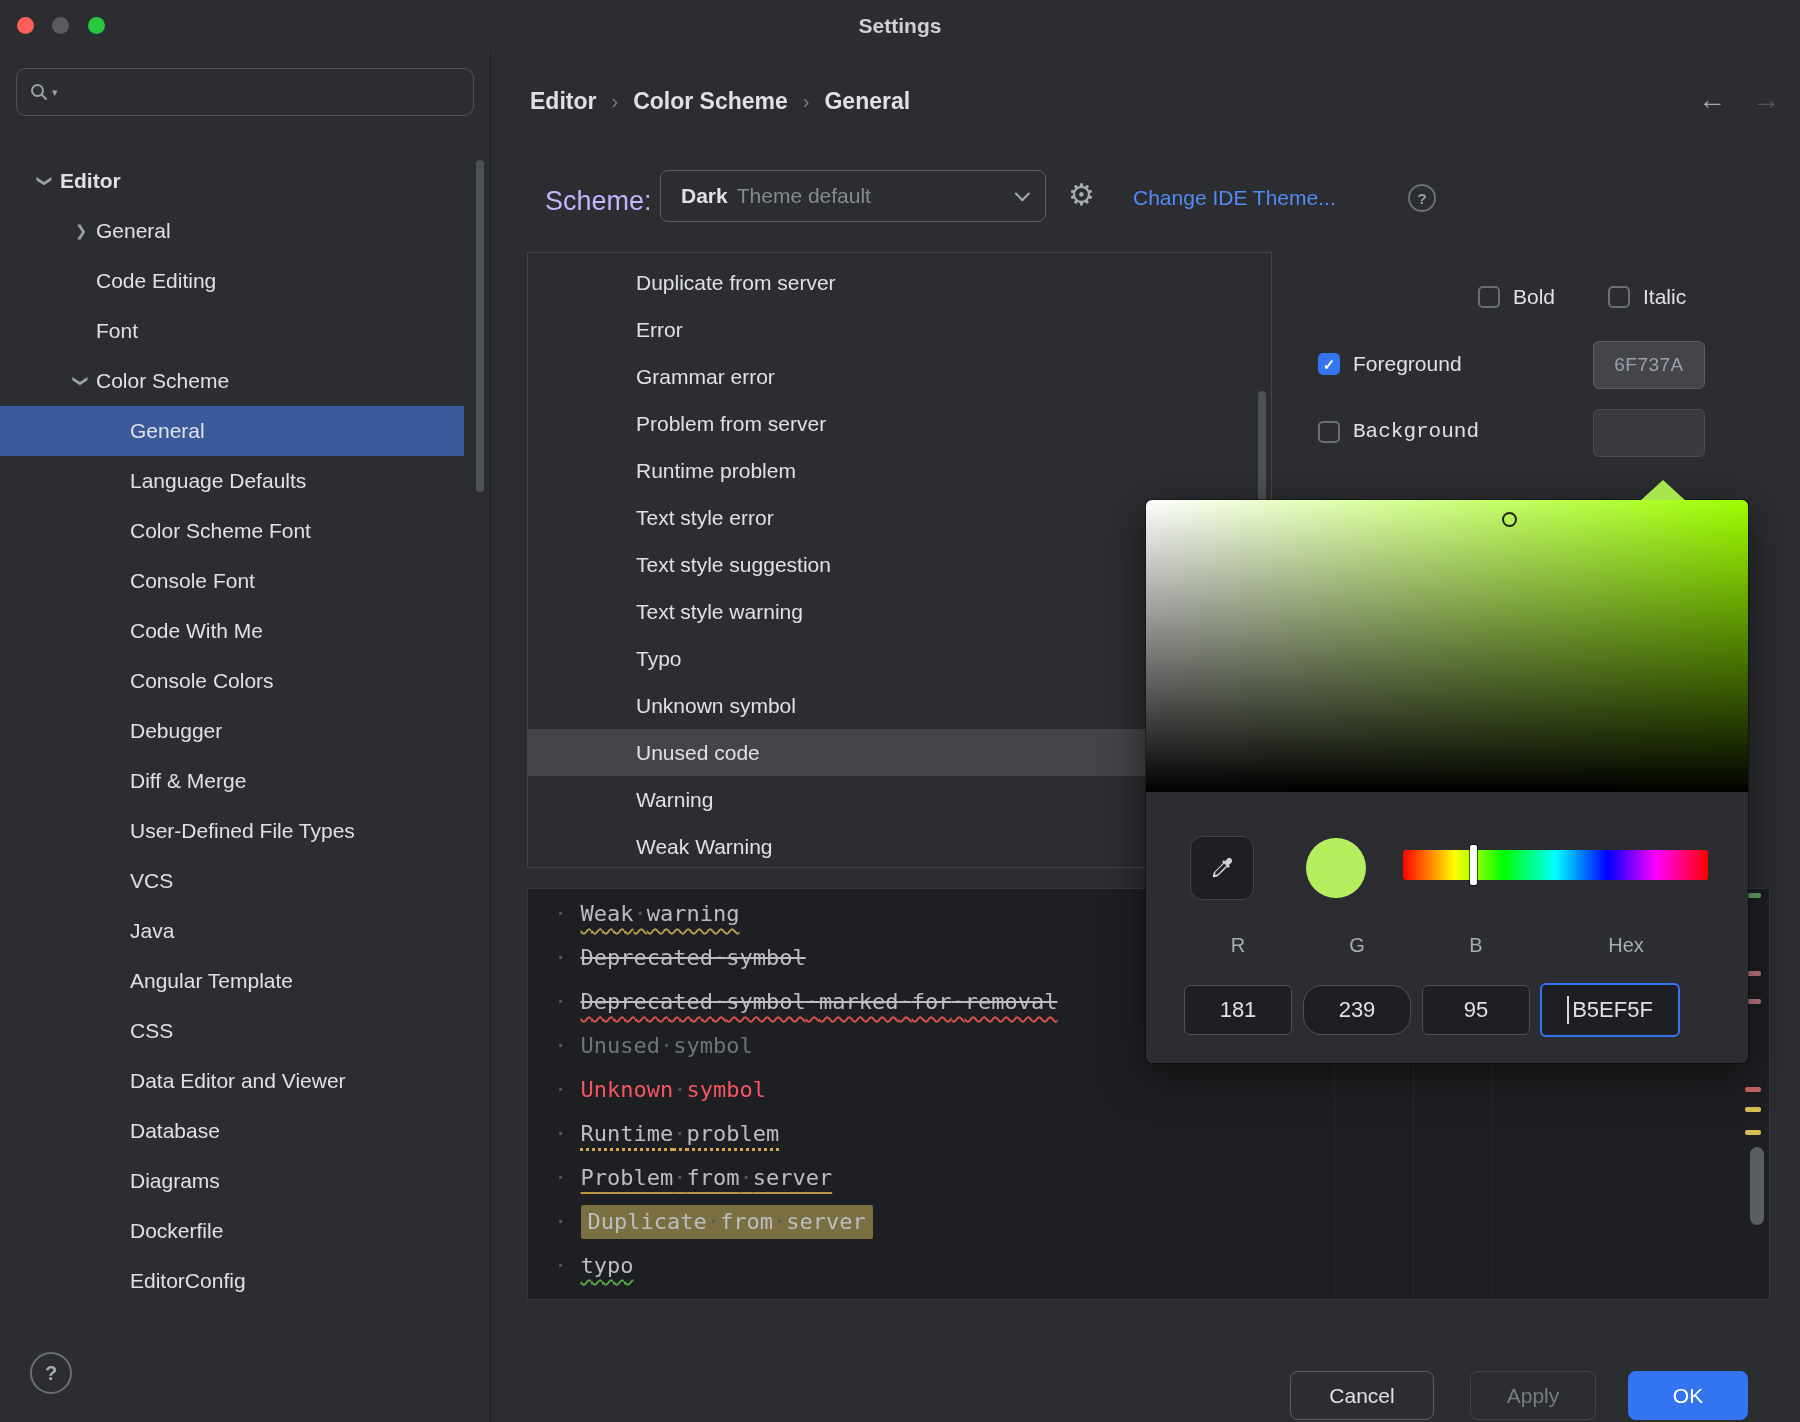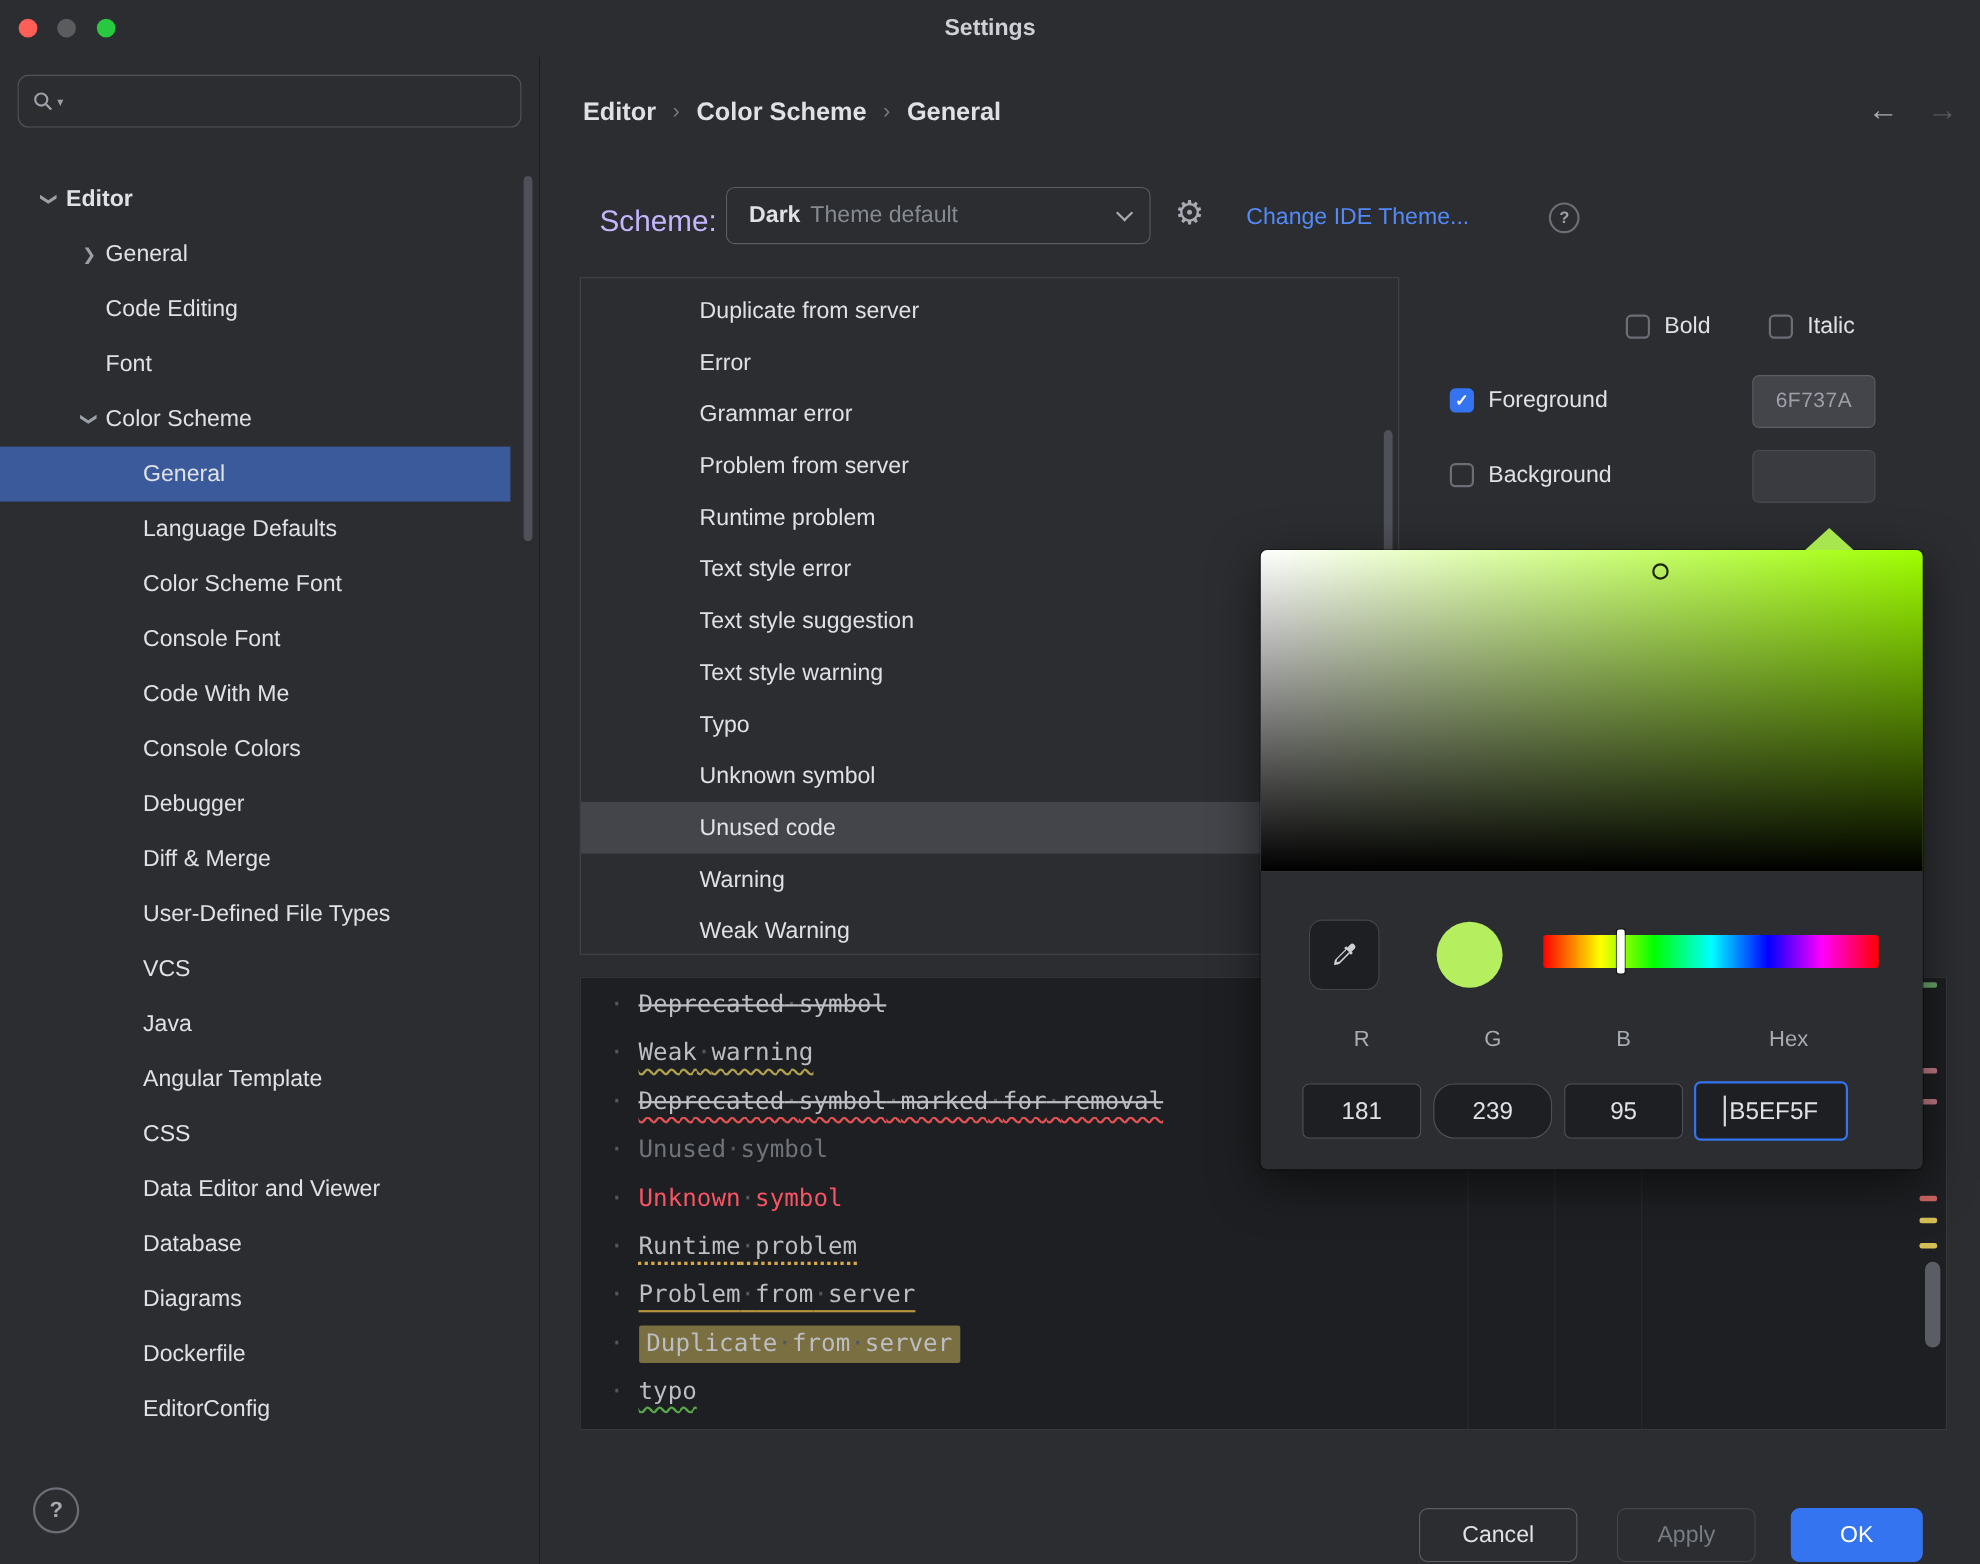--- a/index.html
+++ b/index.html
@@ -290,33 +290,33 @@
   <span class="cb"></span>
   <span>Italic</span>
 </div>
 <div class="attr-group" style="left:1318px;top:352px;">
   <span class="cb checked">
       <span class="cb-mark">✓</span>
     </span>
   <span>Foreground</span>
 </div>
 <div class="val-box" style="left:1593px;top:341px;">6F737A</div>
-<div class="attr-group" style="left:1318px;top:420px;">
+<div class="attr-group" style="left:1318px;top:420px;font-family:Liberation Mono, monospace;">
   <span class="cb"></span>
   <span>Background</span>
 </div>
 <div class="val-box empty" style="left:1593px;top:409px;"></div>
 
 <div class="preview">
   <div class="guide" style="left:806px;"></div>
   <div class="guide" style="left:885px;"></div>
   <div class="guide" style="left:964px;"></div>
   <div class="pv-lines">
+      <div class="pv-line"><span class="ws-dot">· </span><span class="fx-weak_warning">Weak<span class="ws-dot">·</span>warning</span></div>
       <div class="pv-line"><span class="ws-dot">· </span><span class="fx-strike">Deprecated<span class="ws-dot">·</span>symbol</span></div>
-      <div class="pv-line"><span class="ws-dot">· </span><span class="fx-weak_warning">Weak<span class="ws-dot">·</span>warning</span></div>
       <div class="pv-line"><span class="ws-dot">· </span><span class="fx-strike"><span class="fx-wavy-red">Deprecated<span class="ws-dot">·</span>symbol<span class="ws-dot">·</span>marked<span class="ws-dot">·</span>for<span class="ws-dot">·</span>removal</span></span></div>
       <div class="pv-line"><span class="ws-dot">· </span><span class="fx-unused">Unused<span class="ws-dot">·</span>symbol</span></div>
       <div class="pv-line"><span class="ws-dot">· </span><span class="fx-unknown">Unknown<span class="ws-dot">·</span>symbol</span></div>
       <div class="pv-line"><span class="ws-dot">· </span><span class="fx-runtime_problem">Runtime<span class="ws-dot">·</span>problem</span></div>
       <div class="pv-line"><span class="ws-dot">· </span><span class="fx-problem_server">Problem<span class="ws-dot">·</span>from<span class="ws-dot">·</span>server</span></div>
       <div class="pv-line"><span class="ws-dot">· </span><span class="fx-duplicate_server">Duplicate<span class="ws-dot">·</span>from<span class="ws-dot">·</span>server</span></div>
       <div class="pv-line"><span class="ws-dot">· </span><span class="fx-typo">typo</span></div>
     </div>
   <div>
       <div class="stripe-mark" style="top: 4px; background: rgb(105, 168, 105);"></div>

